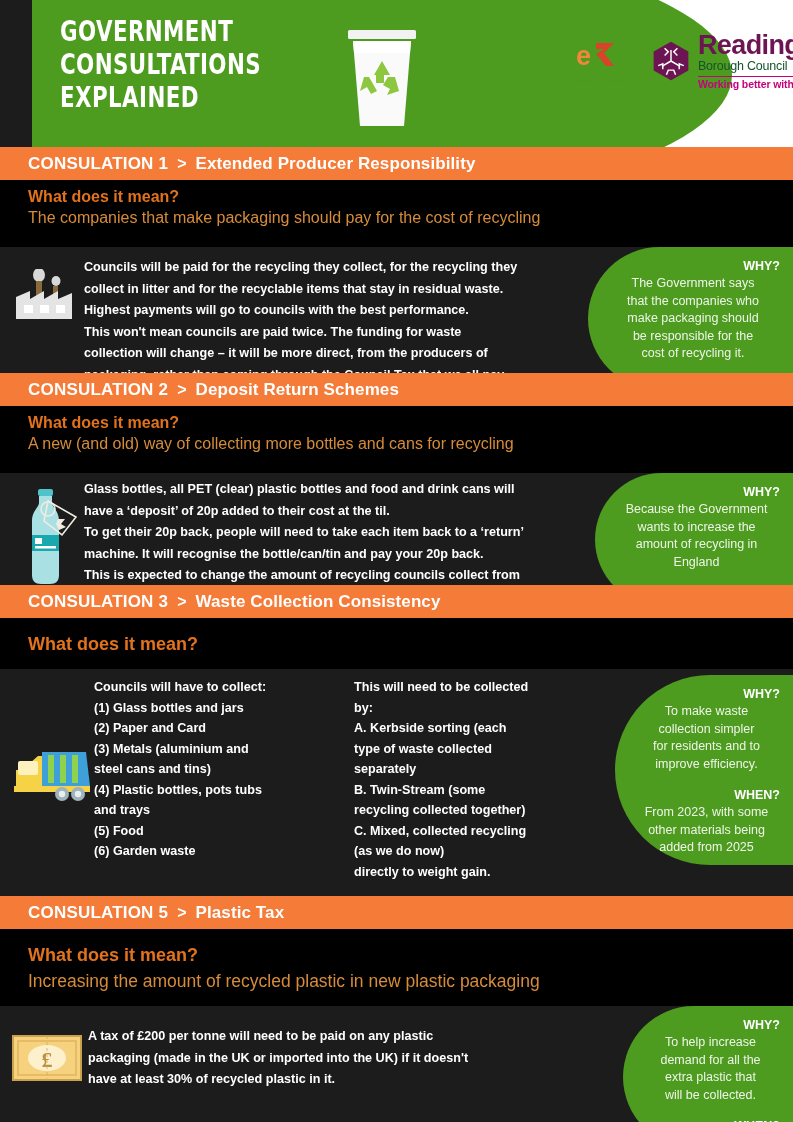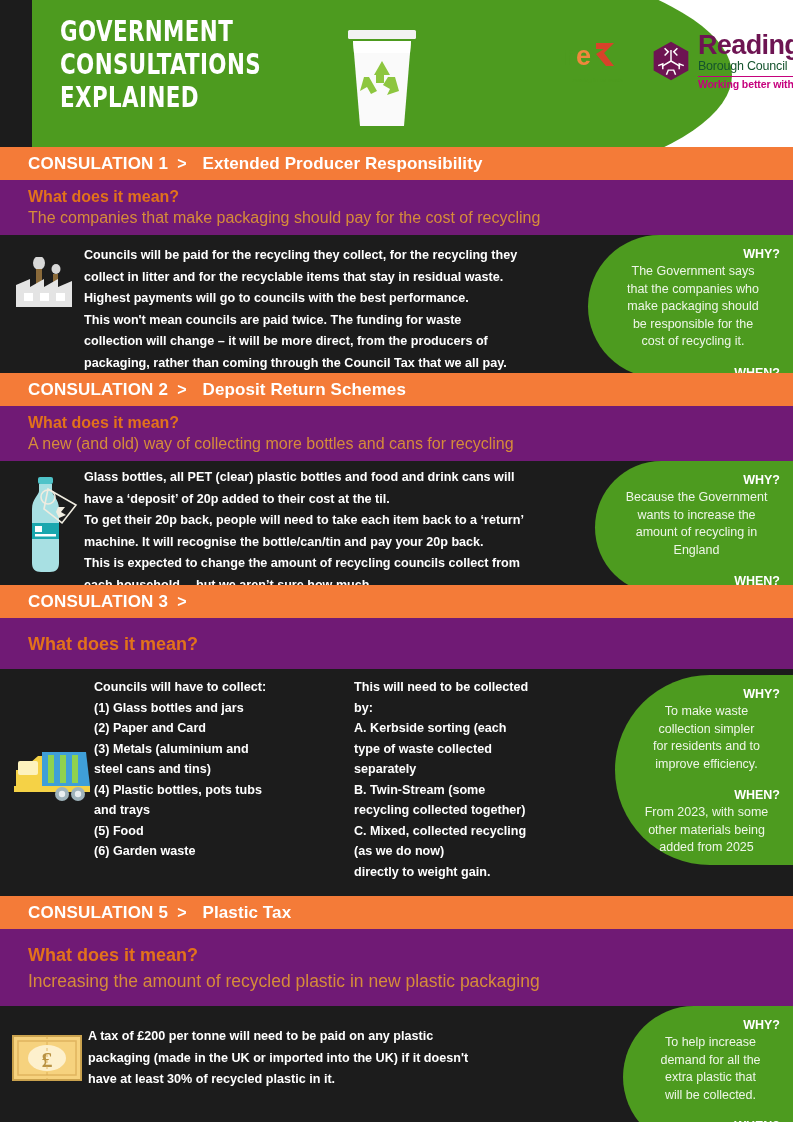--- a/index.html
+++ b/index.html
@@ -116,26 +116,25 @@
     color: #ffffff;
     font-weight: bold;
     font-size: 16px;
     margin: 0 9px;
   }
   .bar-title {
     color: #ffffff;
     font-weight: bold;
     font-size: 17px;
     letter-spacing: 0.1px;
-    margin-left: 7px;
   }
 
   .meanbox {
-    background: #701a75;
-    padding: 6px 0 6px 28px;
+    background: #000000;
+    padding: 6px 0 18px 28px;
     box-sizing: border-box;
   }
   .mean-q {
     color: #e2721b;
     font-weight: bold;
     font-size: 16px;
     line-height: 21px;
   }
   .mean-a {
     color: #d68c3a;
@@ -324,20 +323,21 @@
         <div class="why-h">WHEN?</div>
         <div class="why-b">From 2024</div>
       </div>
     </div>
   </div>
 
   <div class="section" style="top:585px;">
     <div class="bar">
       <span class="bar-num">CONSULATION 3</span>
       <span class="bar-gt">&gt;</span>
+      <span class="bar-title">Waste Collection Consistency</span>
     </div>
     <div class="meanbox big">
       <div class="mean-q">What does it mean?</div>
     </div>
     <div class="body" style="height:213px;">
       <div class="icon-wrap" style="left:8px; top:75px;">
         <svg viewBox="0 0 86 60" width="86" height="60">
           <path d="M34 8 L78 8 L82 42 L34 42 Z" fill="#3f9fd8"></path>
           <g fill="#8fd24e">
             <rect x="40" y="11" width="6" height="28"></rect>

